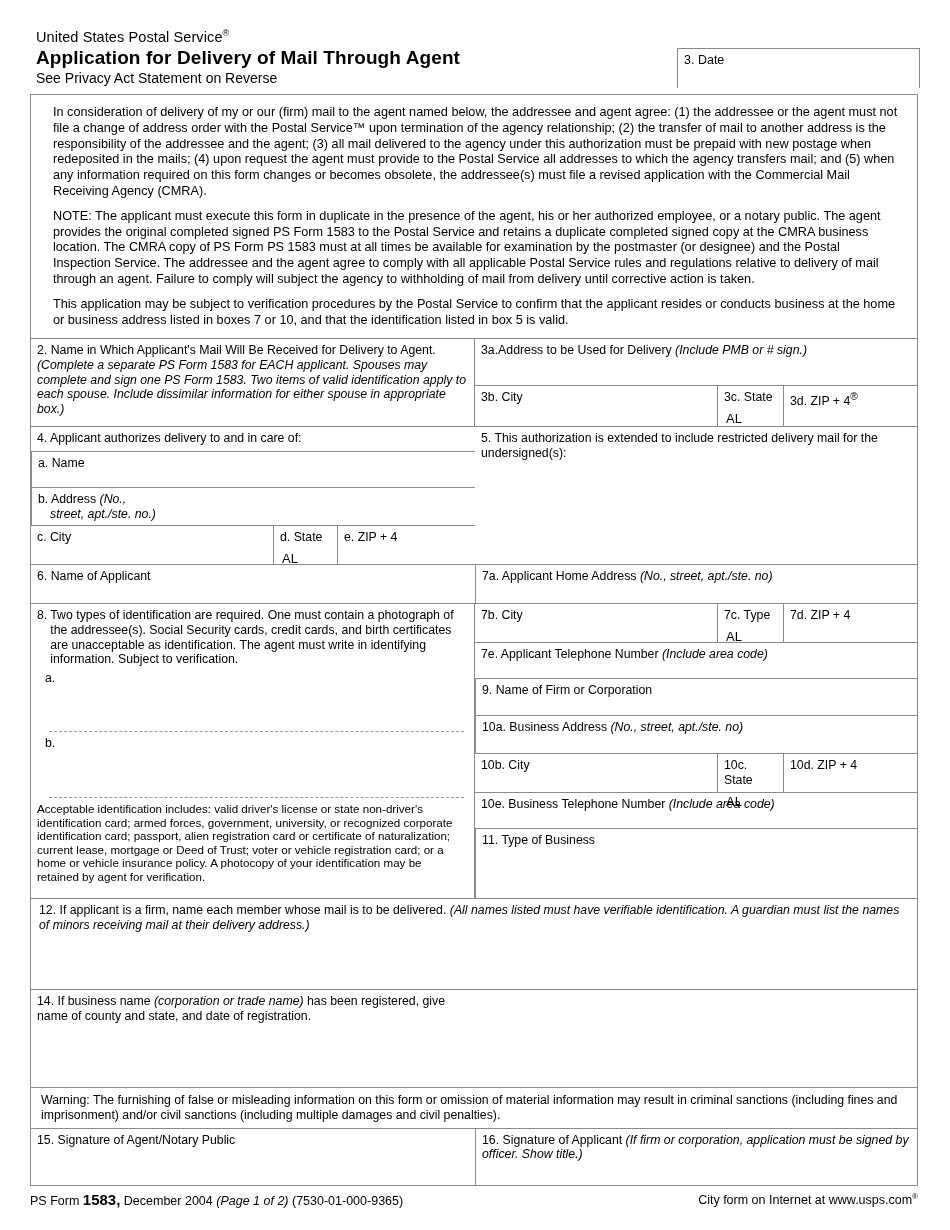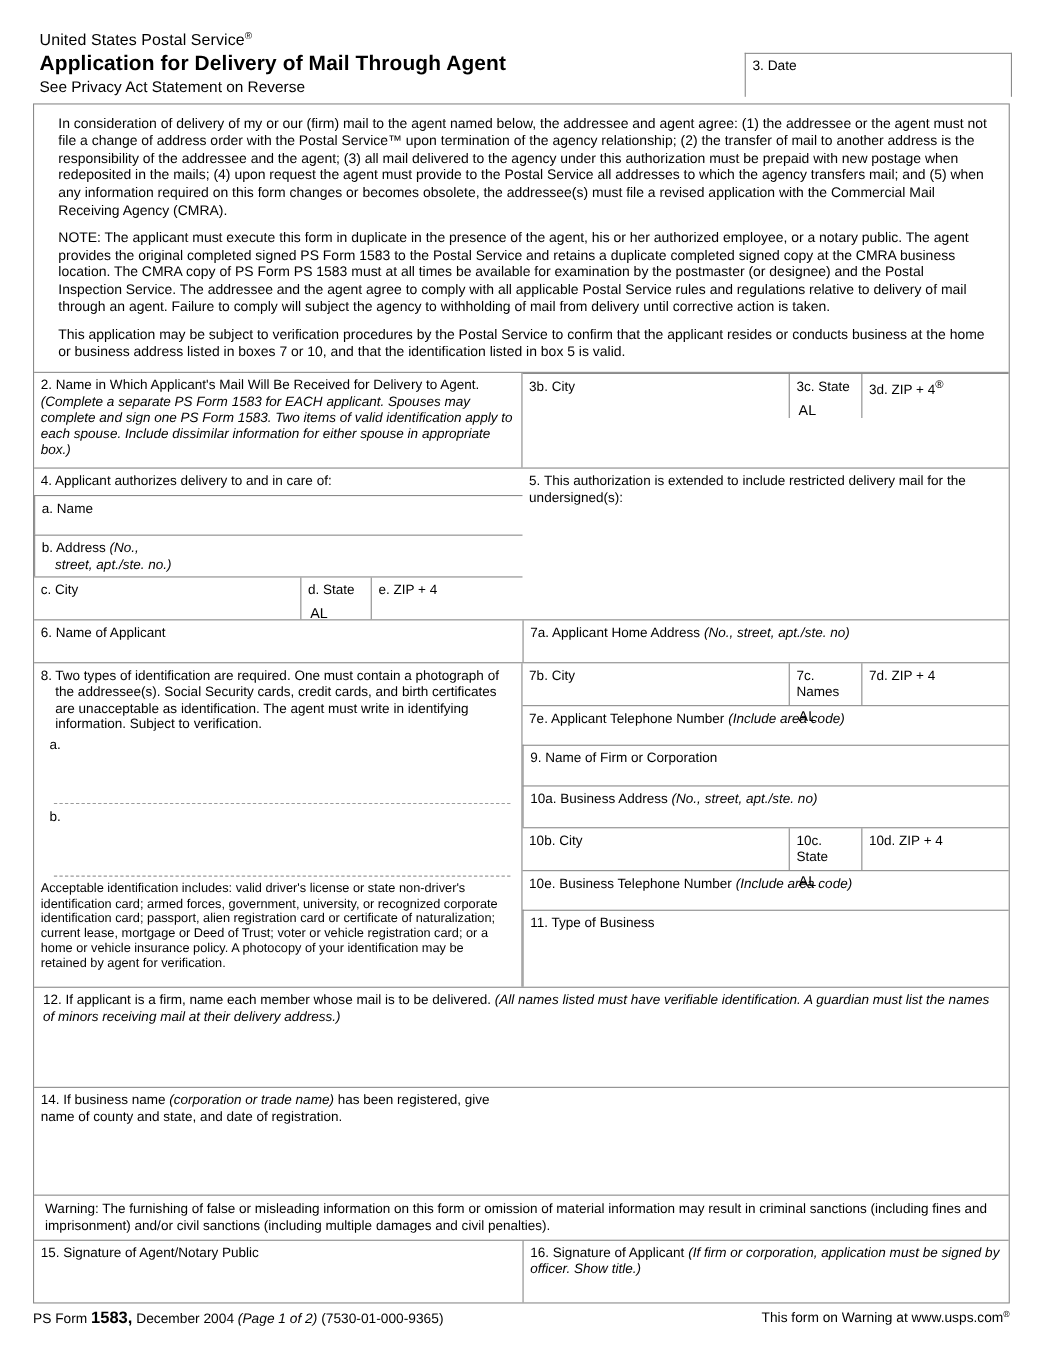--- a/index.html
+++ b/index.html
@@ -145,20 +145,23 @@
       <p><b class="note">NOTE:</b><span> The applicant must execute this form in duplicate in the presence of the agent, his or her authorized employee, or a notary public. The agent provides the original completed signed PS Form 1583 to the Postal Service and retains a duplicate completed signed copy at the CMRA business location. The CMRA copy of PS Form PS 1583 must at all times be available for examination by the postmaster (or designee) and the Postal Inspection Service. The addressee and the agent agree to comply with all applicable Postal Service rules and regulations relative to delivery of mail through an agent. Failure to comply will subject the agency to withholding of mail from delivery until corrective action is taken.</span></p>
       <p>This application may be subject to verification procedures by the Postal Service to confirm that the applicant resides or conducts business at the home or business address listed in boxes 7 or 10, and that the identification listed in box 5 is valid.</p>
     </div>
 
     <div class="row">
       <div class="cell left-col" style="height:86px;">
         <div class="lbl">2. Name in Which Applicant's Mail Will Be Received for Delivery to Agent.</div>
         <div class="lbl ital">(Complete a separate PS Form 1583 for EACH applicant. Spouses may complete and sign one PS Form 1583. Two items of valid identification apply to each spouse. Include dissimilar information for either spouse in appropriate box.)</div>
       </div>
       <div class="right-col" style="padding:0;border-left:1px solid #8a8a8a;">
+        <div class="subcell" style="height:46px;">
+          <span>3a.Address to be Used for Delivery </span><span class="ital">(Include PMB or # sign.)</span>
+        </div>
         <div class="subrow bt" style="height:40px;">
           <div class="subcell" style="width:242px;">
             <span>3b. City</span>
           </div>
           <div class="subcell" style="width:66px;">
             <span>3c. State</span>
             <div class="statev">AL</div>
           </div>
           <div class="subcell" style="width:134px;">
             <span>3d. ZIP + 4</span><sup>®</sup>
@@ -228,21 +231,21 @@
         </div>
         <div class="accept-text">Acceptable identification includes: valid driver's license or state non-driver's identification card; armed forces, government, university, or recognized corporate identification card; passport, alien registration card or certificate of naturalization; current lease, mortgage or Deed of Trust; voter or vehicle registration card; or a home or vehicle insurance policy. A photocopy of your identification may be retained by agent for verification.</div>
       </div>
 
       <div class="right-col" style="padding:0;border-left:1px solid #8a8a8a;">
         <div class="subrow" style="height:38px;">
           <div class="subcell" style="width:242px;">
             <span>7b. City</span>
           </div>
           <div class="subcell" style="width:66px;">
-            <span>7c. Names</span>
+            <span>7c. Type</span>
             <div class="statev">AL</div>
           </div>
           <div class="subcell" style="width:134px;">
             <span>7d. ZIP + 4</span>
           </div>
         </div>
         <div class="subcell bt" style="height:36px;">
           <span>7e. Applicant Telephone Number </span><span class="ital">(Include area code)</span>
         </div>
         <div class="subcell bt" style="height:37px;">
@@ -303,17 +306,17 @@
       </div>
     </div>
 
   </div>
 
   <div class="footer">
     <div>
       <span>PS Form </span><span class="bold1583">1583,</span><span> December 2004 </span><span class="ital">(Page 1 of 2)</span><span> (7530-01-000-9365)</span>
     </div>
     <div>
-      <span>This form on Warning at www.usps.com</span><sup>®</sup>
+      <span>City form on Internet at www.usps.com</span><sup>®</sup>
     </div>
   </div>
 
 </div>
 
 </body></html>

